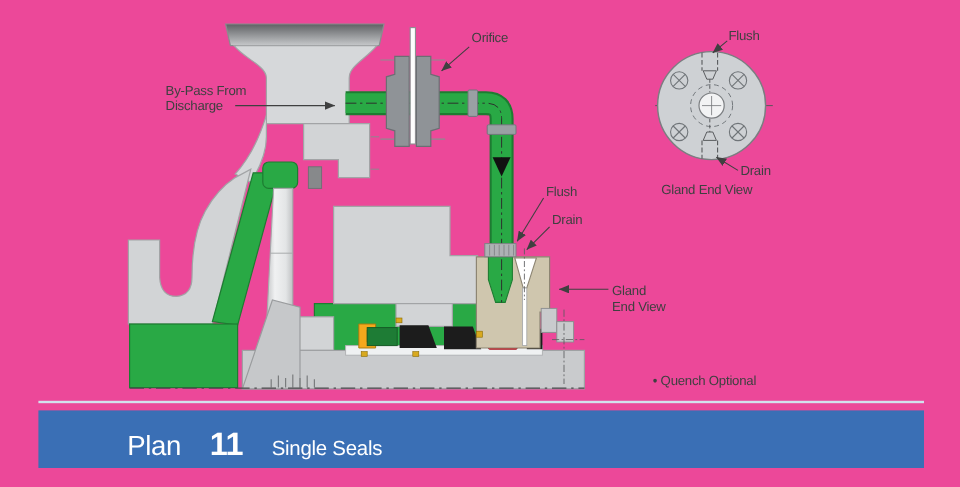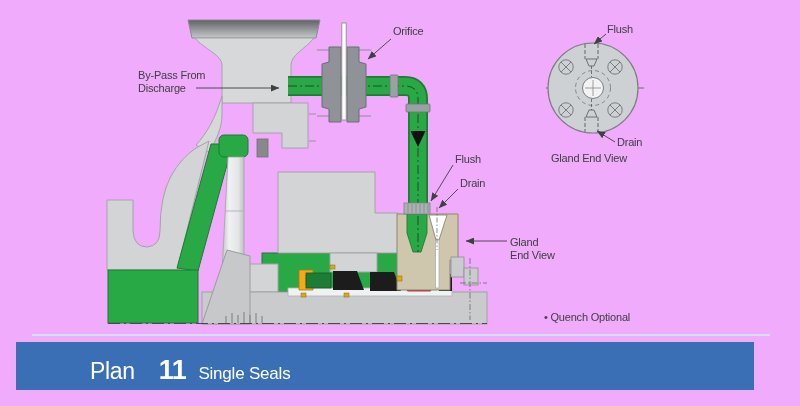--- a/index.html
+++ b/index.html
@@ -1,27 +1,27 @@
 <!DOCTYPE html>
 <html><head>
 <meta charset="utf-8">
 <style>
   html,body{margin:0;padding:0;background:#ffffff;}
-  .page{position:relative;width:800px;height:406px;background:#f0abfc;overflow:hidden;
+  .page{position:relative;width:800px;height:406px;background:#ec4899;overflow:hidden;
         font-family:"Liberation Sans", sans-serif;text-align:right;}
   .diagram-svg{position:absolute;left:0;top:0;}
   svg text{font-family:"Liberation Sans", sans-serif;fill:#3f4040;}
   .lbl{font-size:11px;letter-spacing:-0.2px;}
   .cap{font-size:11px;letter-spacing:-0.2px;}
   .banner-topline{position:absolute;left:32px;top:334px;width:738px;height:2px;background:#d3e1ee;}
-  .banner{position:absolute;left:16px;top:342px;width:738px;height:48px;background:#3a6fb5;
+  .banner{position:absolute;left:32px;top:342px;width:738px;height:48px;background:#3a6fb5;
           display:flex;align-items:baseline;padding-left:74px;padding-top:13px;box-sizing:border-box;color:#fff;}
   .banner .plan-word{font-size:23px;font-weight:400;letter-spacing:-0.3px;}
   .banner .plan-number{font-size:27px;font-weight:700;margin-left:24px;letter-spacing:-0.5px;}
-  .banner .plan-subtitle{font-size:17px;font-weight:400;margin-left:12px;letter-spacing:-0.2px;}
+  .banner .plan-subtitle{font-size:17px;font-weight:400;margin-left:24px;letter-spacing:-0.2px;}
 </style>
 </head>
 <body>
 
 <div class="page">
 
 <svg class="diagram-svg" width="800" height="406" viewBox="0 0 800 406">
   <defs>
     <linearGradient id="flangeGrad" x1="0" y1="0" x2="0" y2="1">
       <stop offset="0" stop-color="#5f6164"></stop>

